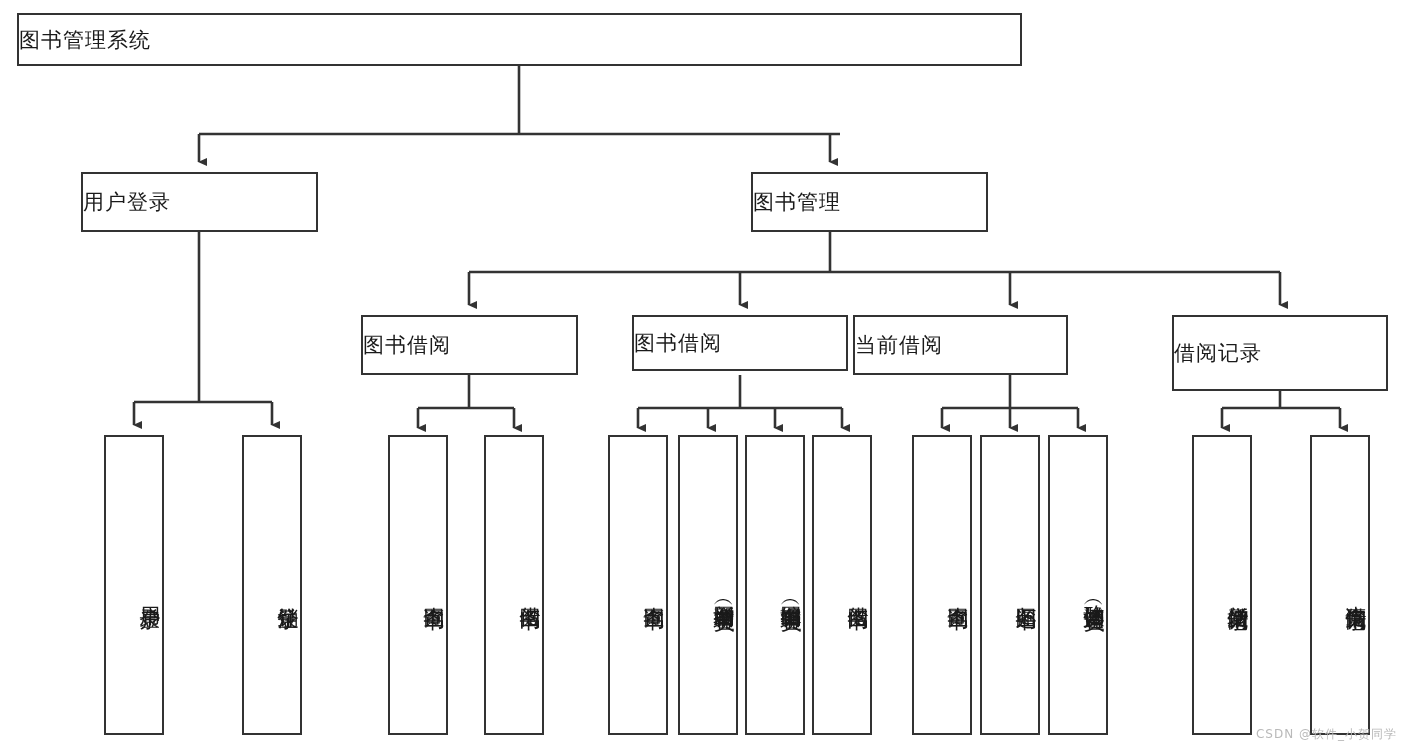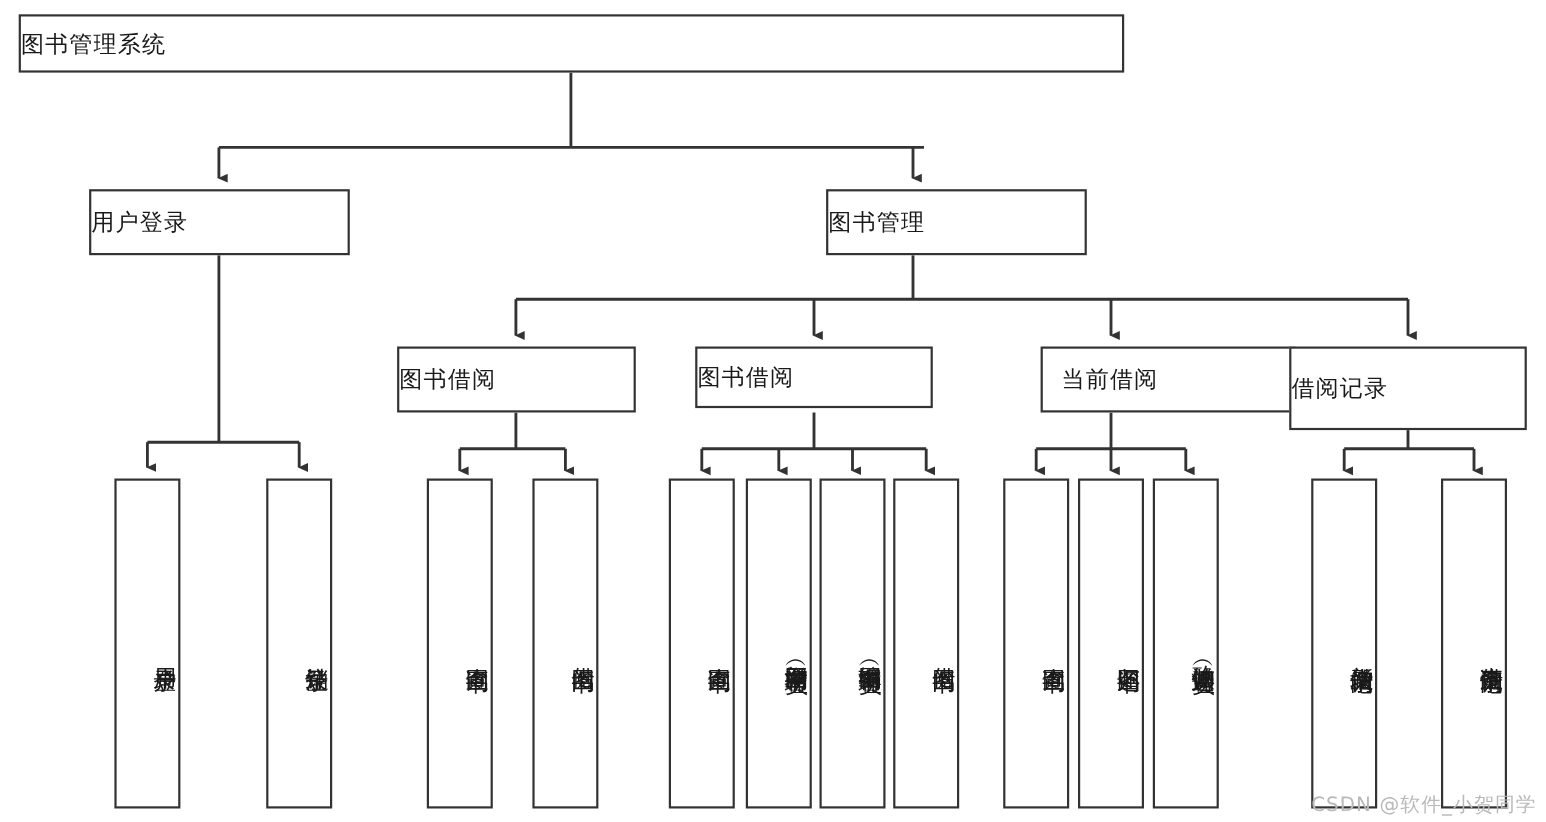--- a/index.html
+++ b/index.html
@@ -8,21 +8,21 @@
   #stage{position:relative;width:1405px;height:747px;background:#fff;}
   svg#wires{position:absolute;left:0;top:0;width:1405px;height:747px;}
   .node{position:absolute;box-sizing:border-box;background:#ffffff;
         border:2px solid #333333;display:flex;align-items:center;
         color:#1a1a1a;}
   .node.h{font-size:21px;letter-spacing:1px;}
   .leaf{writing-mode:vertical-rl;text-orientation:upright;
         font-size:21px;line-height:1.18;letter-spacing:1px;
         padding-top:14px;align-items:flex-start;justify-content:center;}
   .leaf span{display:block;}
-  #watermark{position:absolute;right:8px;bottom:4px;font-size:18px;
+  #watermark{position:absolute;right:8px;bottom:4px;font-size:12px;
              color:#b9b9b9;letter-spacing:1px;white-space:nowrap;}
 </style>
 </head>
 <body>
 
 <div id="stage">
 
   <svg id="wires" viewBox="0 0 1405 747">
     <defs>
       <marker id="ah" markerWidth="10" markerHeight="10" refX="4" refY="8" orient="auto" markerUnits="userSpaceOnUse">
@@ -83,21 +83,21 @@
   <div class="node h" style="left:711px;top:172px;width:237px;height:60px;margin-left:40px;">
     <span>图书管理</span>
   </div>
 
   <div class="node h" style="left:361px;top:315px;width:217px;height:60px;">
     <span>图书借阅</span>
   </div>
   <div class="node h" style="left:632px;top:315px;width:216px;height:56px;">
     <span>图书借阅</span>
   </div>
-  <div class="node h" style="left:946px;top:315px;width:232px;height:60px;padding-left:17px;">
+  <div class="node h" style="left:853px;top:315px;width:215px;height:60px;">
     <span>当前借阅</span>
   </div>
   <div class="node h" style="left:1172px;top:315px;width:216px;height:76px;">
     <span>借阅记录</span>
   </div>
 
   <div class="node leaf" style="left:104px;top:435px;width:60px;height:300px;">
     <span>用户登录</span>
   </div>
   <div class="node leaf" style="left:242px;top:435px;width:60px;height:300px;">

